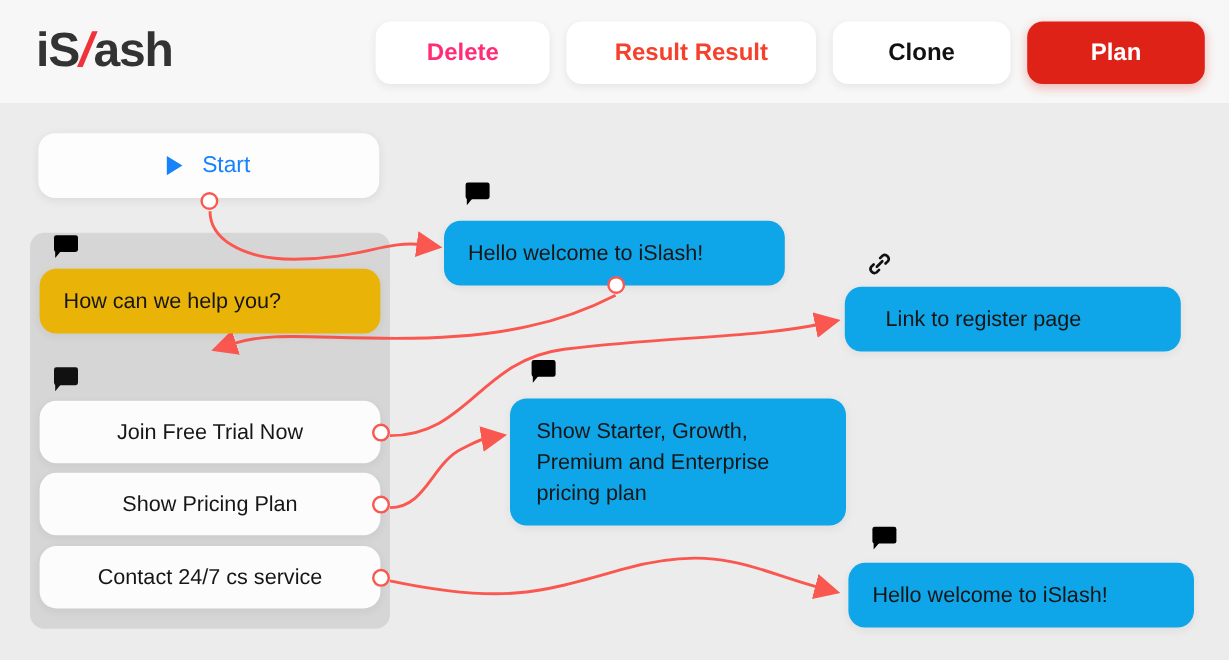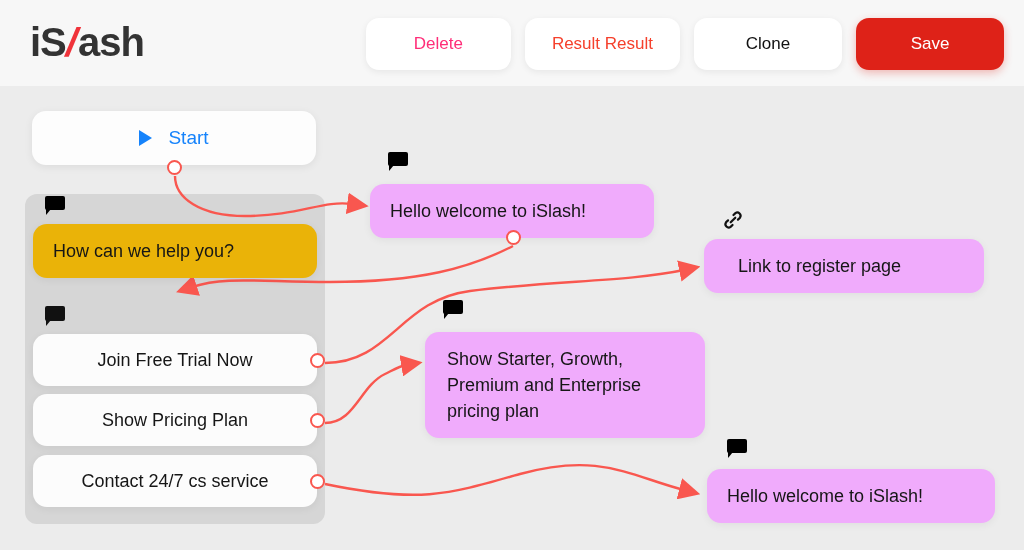--- a/index.html
+++ b/index.html
@@ -57,24 +57,24 @@
     top: 18px;
     display: flex;
     gap: 14px;
     align-items: center;
   }
   .btn {
     border: none;
     outline: none;
     border-radius: 13px;
     font-family: "Liberation Sans", sans-serif;
-    font-size: 17px;
-    font-weight: normal;
+    font-size: 20px;
+    font-weight: bold;
     height: 52px;
-    padding: 0 27px;
+    padding: 0 40px;
     cursor: pointer;
     background: #ffffff;
     box-shadow: 0 2px 7px rgba(0,0,0,0.07);
     display: flex;
     align-items: center;
     justify-content: center;
     white-space: nowrap;
   }
   .btn-delete { color: #ff2d78; min-width: 145px; }
   .btn-export { color: #f5402c; min-width: 148px; }
@@ -98,21 +98,21 @@
     width: 1024px;
     height: 464px;
     pointer-events: none;
   }
 
   
   .node {
     position: absolute;
   }
   .bubble {
-    background: #f0abfc;
+    background: #0ea5e9;
     border-radius: 14px;
     box-shadow: 0 2px 8px rgba(0,0,0,0.06);
     font-size: 18px;
     color: #161616;
     box-sizing: border-box;
     display: flex;
     align-items: center;
   }
   .node-icon {
     position: absolute;
@@ -220,21 +220,21 @@
     <div class="logo">
       <span>iS</span>
         <span class="slash">/</span>
         <span>ash</span>
     </div>
 
     <div class="header-actions">
       <button class="btn btn-delete">Delete</button>
       <button class="btn btn-export">Result Result</button>
       <button class="btn btn-clone">Clone</button>
-      <button class="btn btn-save">Save</button>
+      <button class="btn btn-save">Plan</button>
     </div>
   </div>
 
   <div class="canvas">
 
     <div class="group-box"></div>
 
     <svg class="edges-layer" viewBox="0 0 1024 464" width="1024" height="464">
       <defs>
         <marker id="ah" markerWidth="9" markerHeight="9" refX="2" refY="4.5" orient="auto" markerUnits="strokeWidth">

